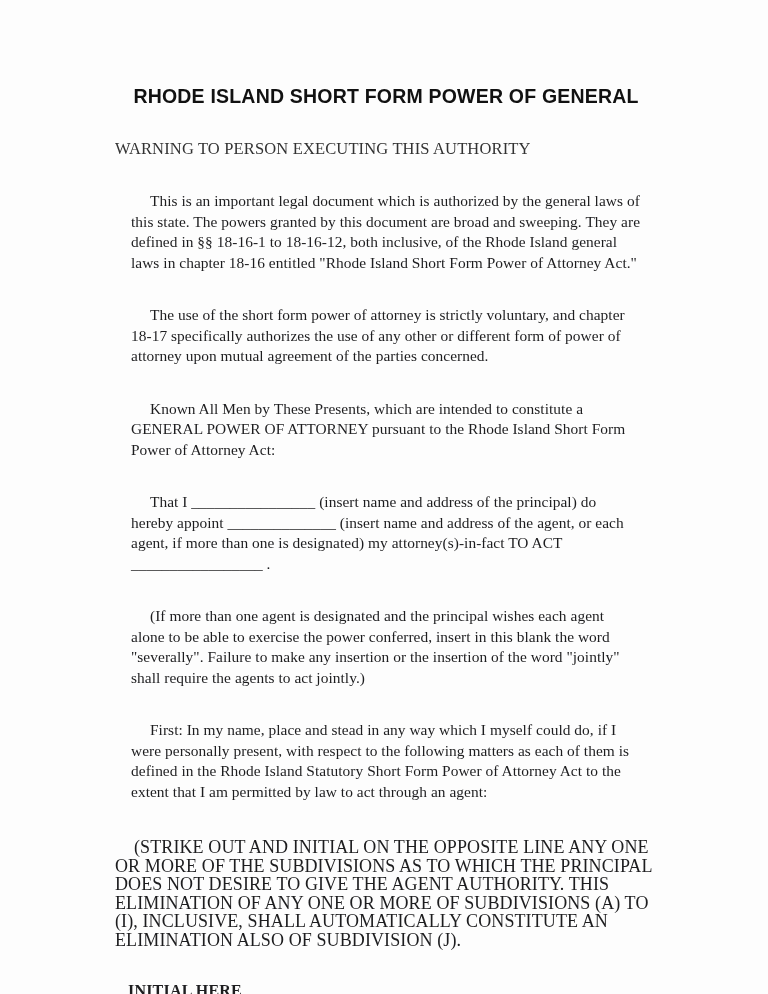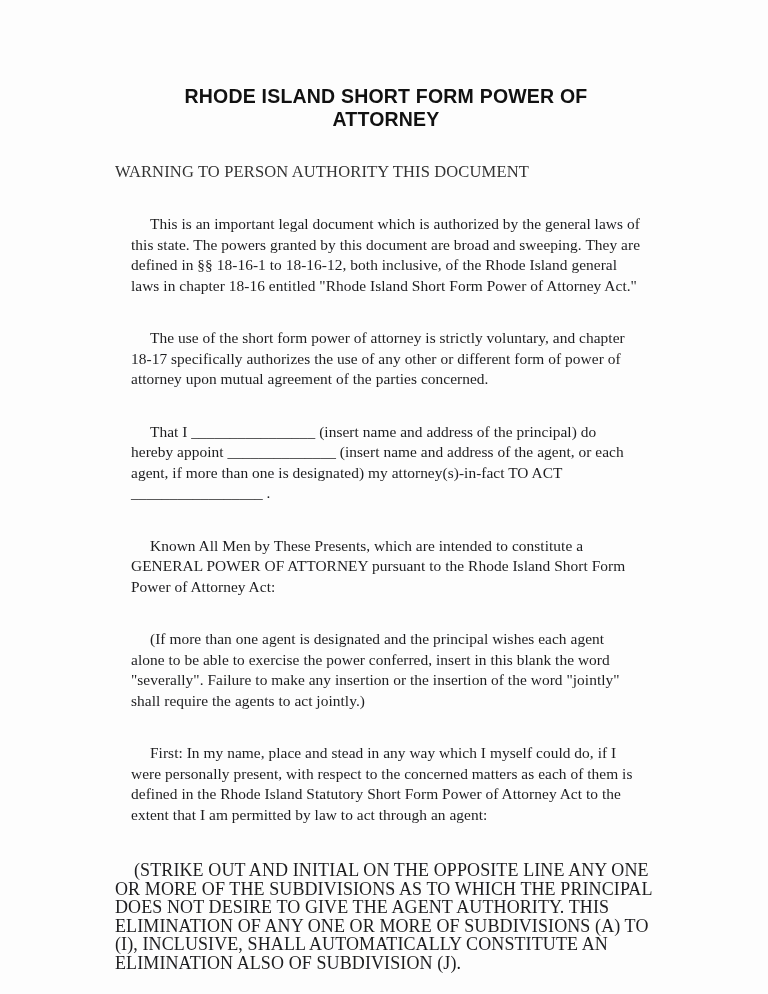--- a/index.html
+++ b/index.html
@@ -84,35 +84,35 @@
   .blank {
     letter-spacing: -0.3px;
   }
 </style>
 </head>
 <body>
 
 <div class="page">
   <div class="content">
 
-    <h1 class="doc-title">RHODE ISLAND SHORT FORM POWER OF ATTORNEY</h1>
+    <h1 class="doc-title">RHODE ISLAND SHORT FORM POWER OF GENERAL</h1>
 
-    <h2 class="warning-heading">WARNING TO PERSON AUTHORITY THIS DOCUMENT</h2>
+    <h2 class="warning-heading">WARNING TO PERSON EXECUTING THIS AUTHORITY</h2>
 
     <p class="body-par">This is an important legal document which is authorized by the general laws of this state. The powers granted by this document are broad and sweeping. They are defined in §§ 18-16-1 to 18-16-12, both inclusive, of the Rhode Island general laws in chapter 18-16 entitled "Rhode Island Short Form Power of Attorney Act."</p>
 
     <p class="body-par">The use of the short form power of attorney is strictly voluntary, and chapter 18-17 specifically authorizes the use of any other or different form of power of attorney upon mutual agreement of the parties concerned.</p>
 
+    <p class="body-par">Known All Men by These Presents, which are intended to constitute a GENERAL POWER OF ATTORNEY pursuant to the Rhode Island Short Form Power of Attorney Act:</p>
+
     <p class="body-par blank">That I ________________ (insert name and address of the principal) do hereby appoint ______________ (insert name and address of the agent, or each agent, if more than one is designated) my attorney(s)-in-fact TO ACT _________________ .</p>
-
-    <p class="body-par">Known All Men by These Presents, which are intended to constitute a GENERAL POWER OF ATTORNEY pursuant to the Rhode Island Short Form Power of Attorney Act:</p>
 
     <p class="body-par">(If more than one agent is designated and the principal wishes each agent alone to be able to exercise the power conferred, insert in this blank the word "severally". Failure to make any insertion or the insertion of the word "jointly" shall require the agents to act jointly.)</p>
 
-    <p class="body-par">First: In my name, place and stead in any way which I myself could do, if I were personally present, with respect to the concerned matters as each of them is defined in the Rhode Island Statutory Short Form Power of Attorney Act to the extent that I am permitted by law to act through an agent:</p>
+    <p class="body-par">First: In my name, place and stead in any way which I myself could do, if I were personally present, with respect to the following matters as each of them is defined in the Rhode Island Statutory Short Form Power of Attorney Act to the extent that I am permitted by law to act through an agent:</p>
 
     <p class="caps-block">(STRIKE OUT AND INITIAL ON THE OPPOSITE LINE ANY ONE OR MORE OF THE SUBDIVISIONS AS TO WHICH THE PRINCIPAL DOES NOT DESIRE TO GIVE THE AGENT AUTHORITY. THIS ELIMINATION OF ANY ONE OR MORE OF SUBDIVISIONS (A) TO (I), INCLUSIVE, SHALL AUTOMATICALLY CONSTITUTE AN ELIMINATION ALSO OF SUBDIVISION (J).</p>
 
 
     <h3 class="initial-heading">INITIAL HERE</h3>
 
     <p class="list-item">
       <span class="marker">(A)</span><span>shall state transactions;</span>
     </p>
 

